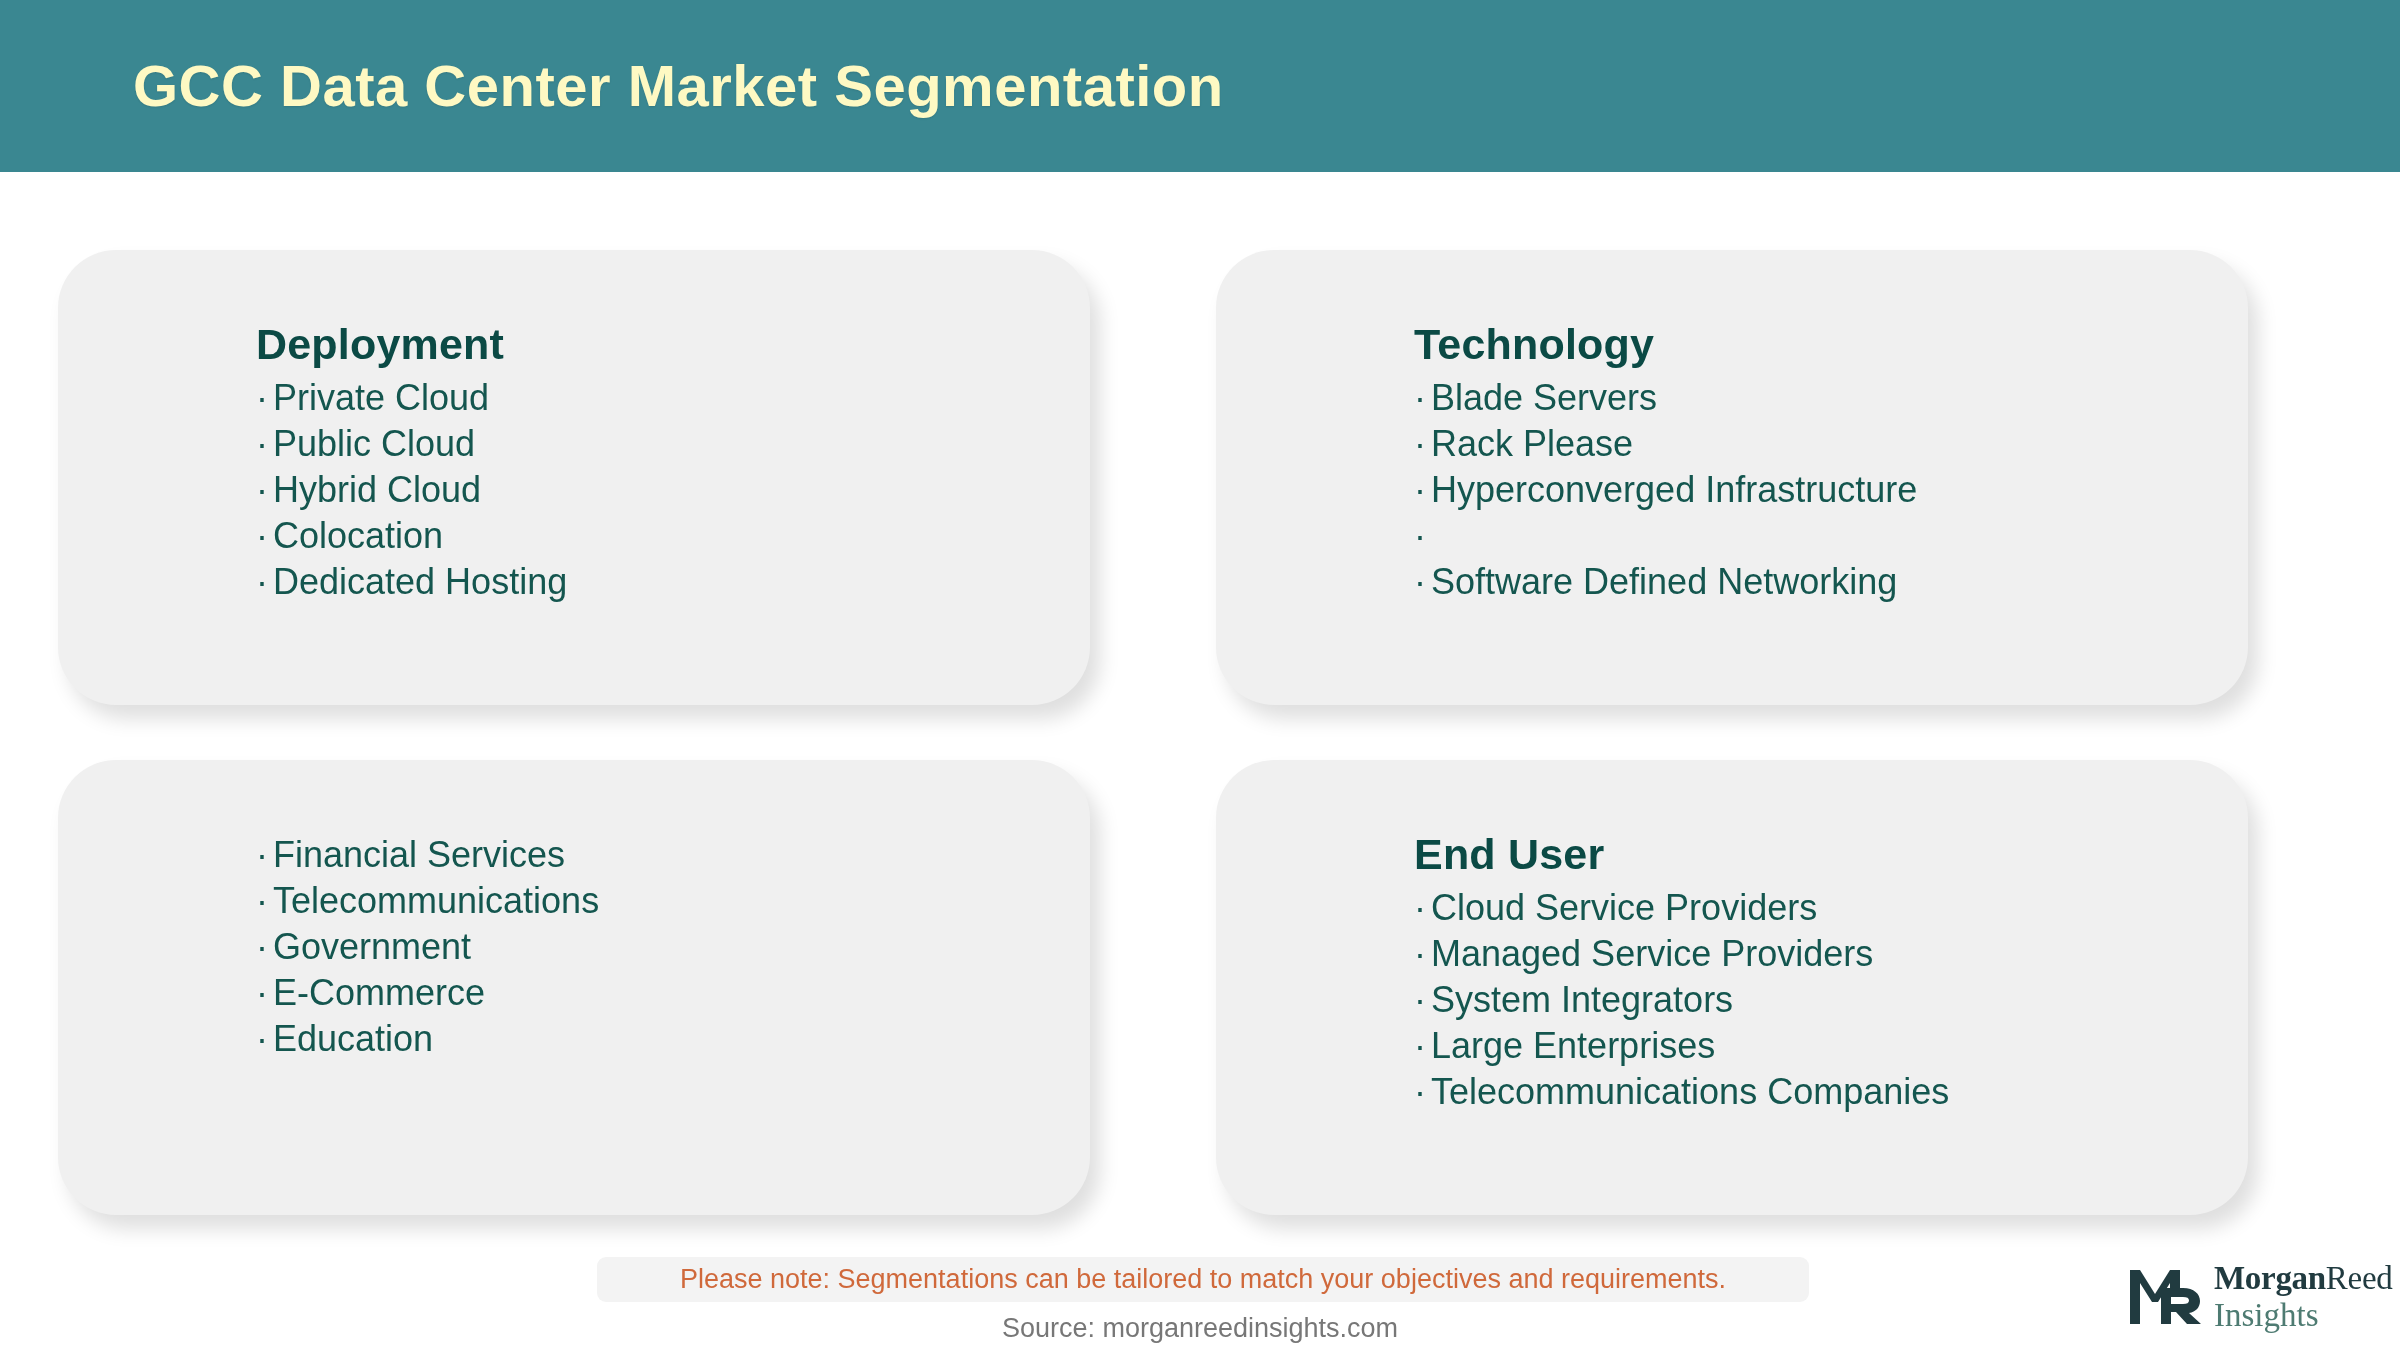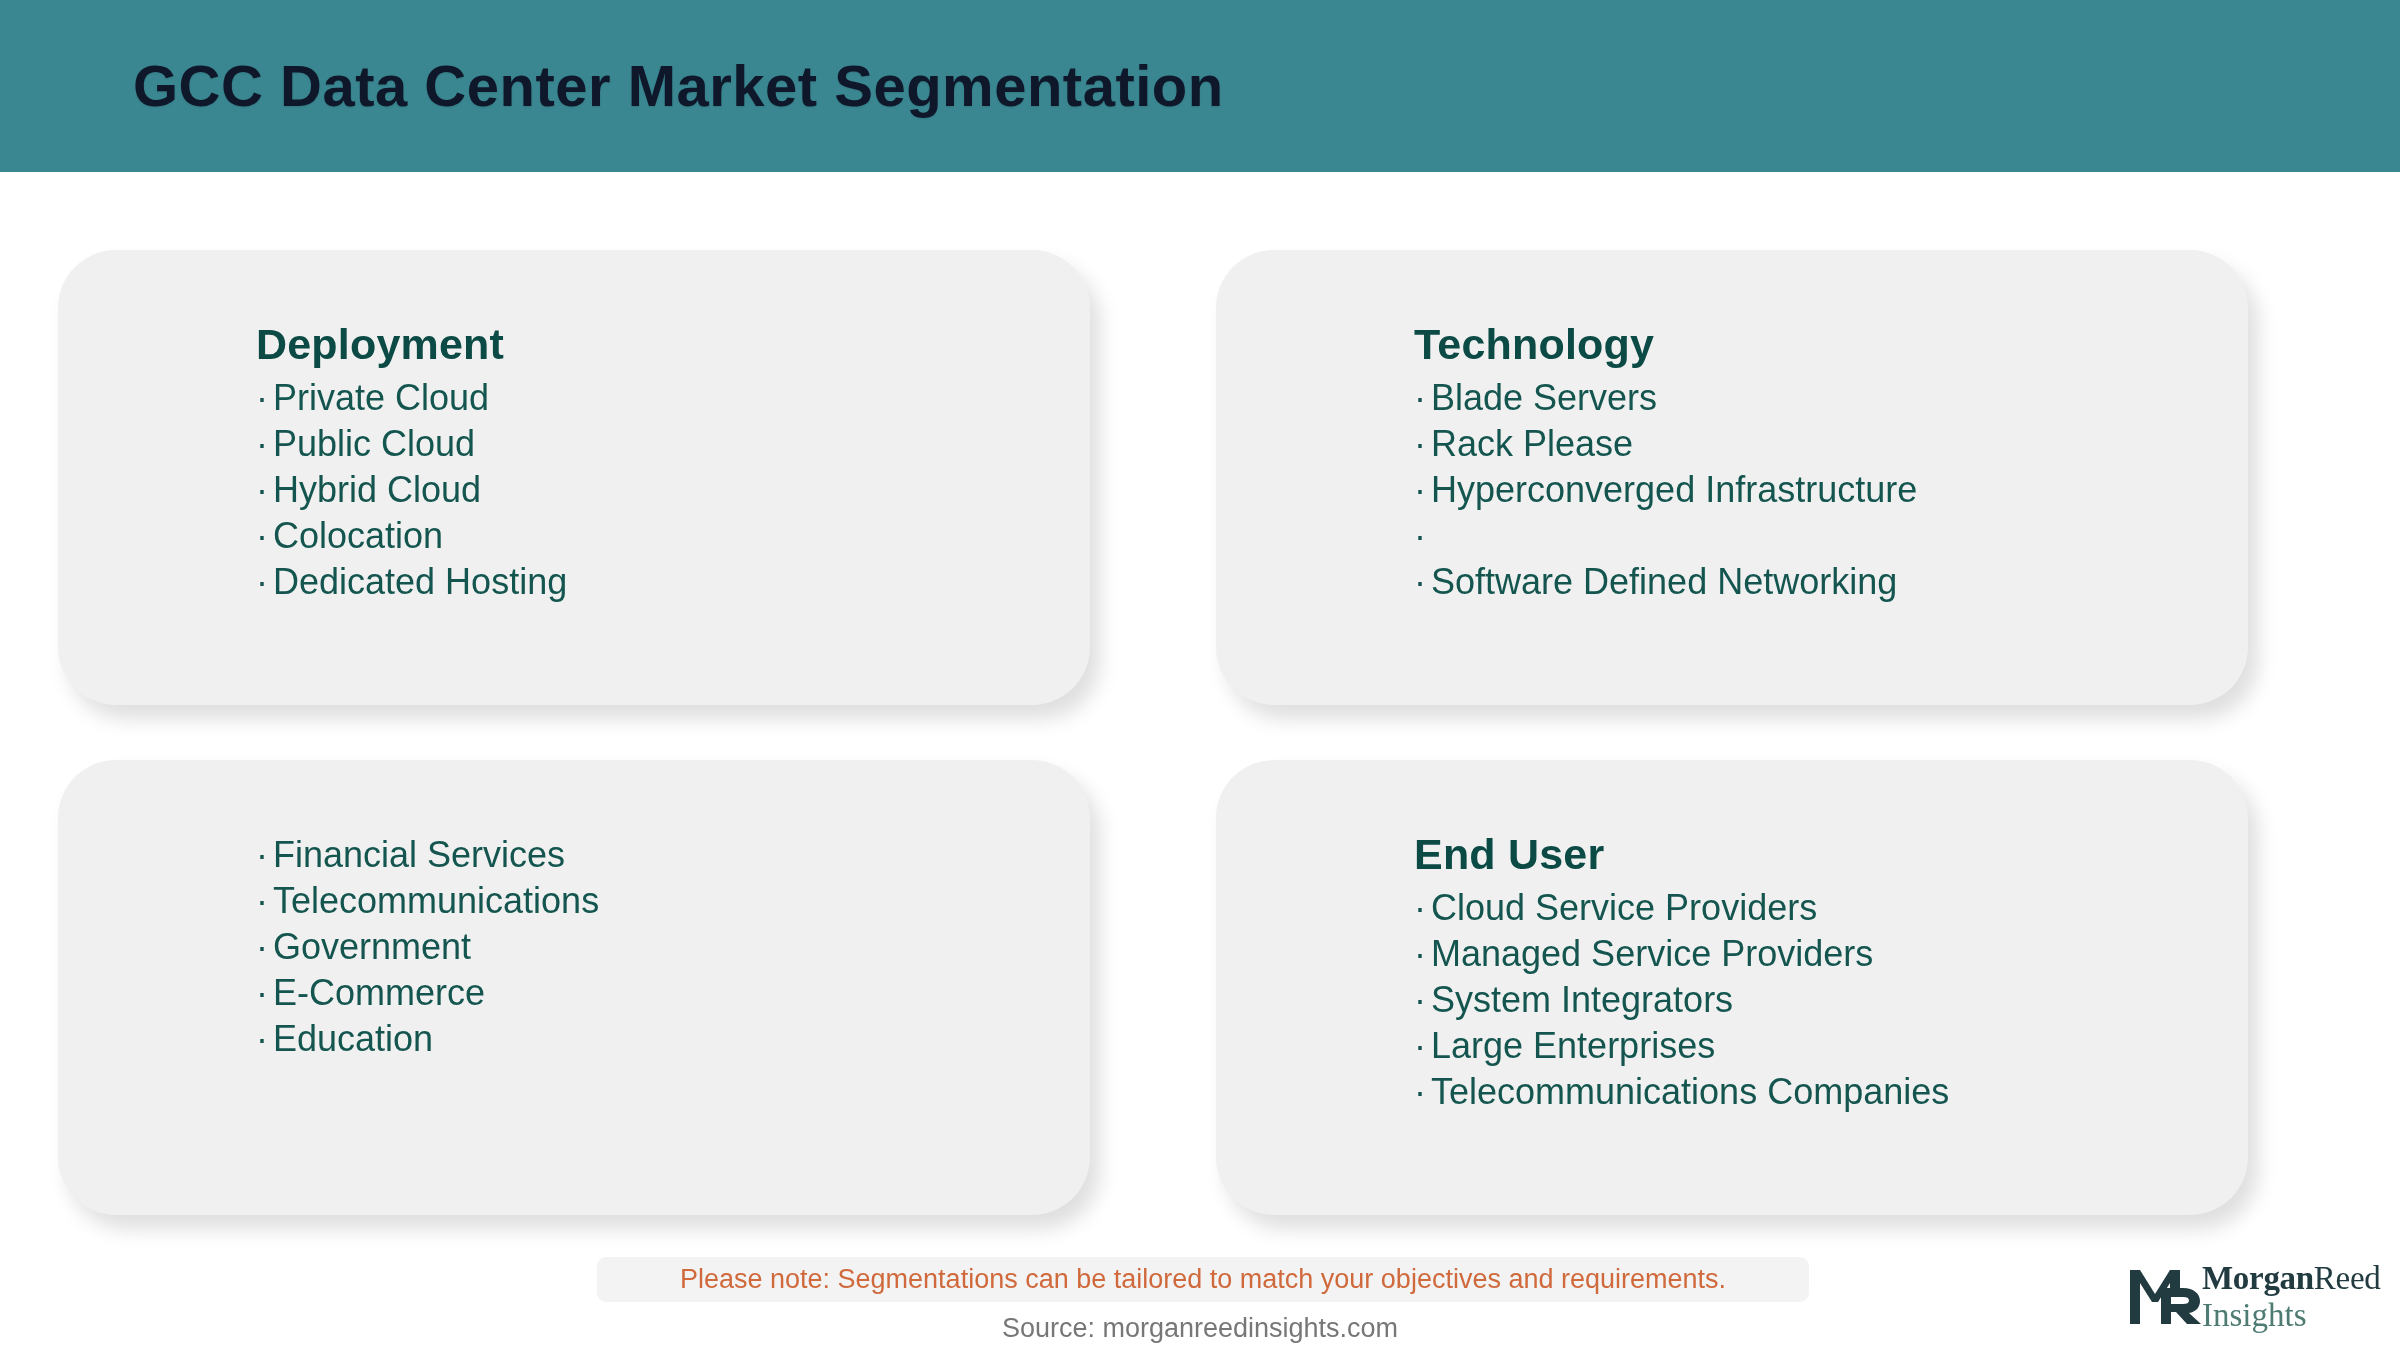--- a/index.html
+++ b/index.html
@@ -21,21 +21,21 @@
     left: 0;
     top: 0;
     width: 2400px;
     height: 172px;
     background: #3a8791;
     display: flex;
     align-items: center;
   }
   .header-title {
     margin-left: 133px;
-    color: #0f172a;
+    color: #fef9c3;
     font-size: 58px;
     font-weight: bold;
     letter-spacing: 0.5px;
     line-height: 1;
     text-shadow: 0 1px 2px rgba(0,0,0,0.10);
   }
 
   
   .cards-area {
     position: absolute;
@@ -127,21 +127,21 @@
     line-height: 1;
   }
 
   
   .logo {
     position: absolute;
     left: 2128px;
     top: 1262px;
     display: flex;
     align-items: center;
-    gap: 0;
+    gap: 12px;
   }
   .logo-mark { width: 74px; height: 58px; display: block; }
   .logo-words { display: flex; flex-direction: column; line-height: 1; }
   .logo-line1 {
     font-family: "Liberation Serif", serif;
     font-size: 33px;
     color: #213b40;
     letter-spacing: -0.3px;
   }
   .logo-line1 .bold { font-weight: bold; }

